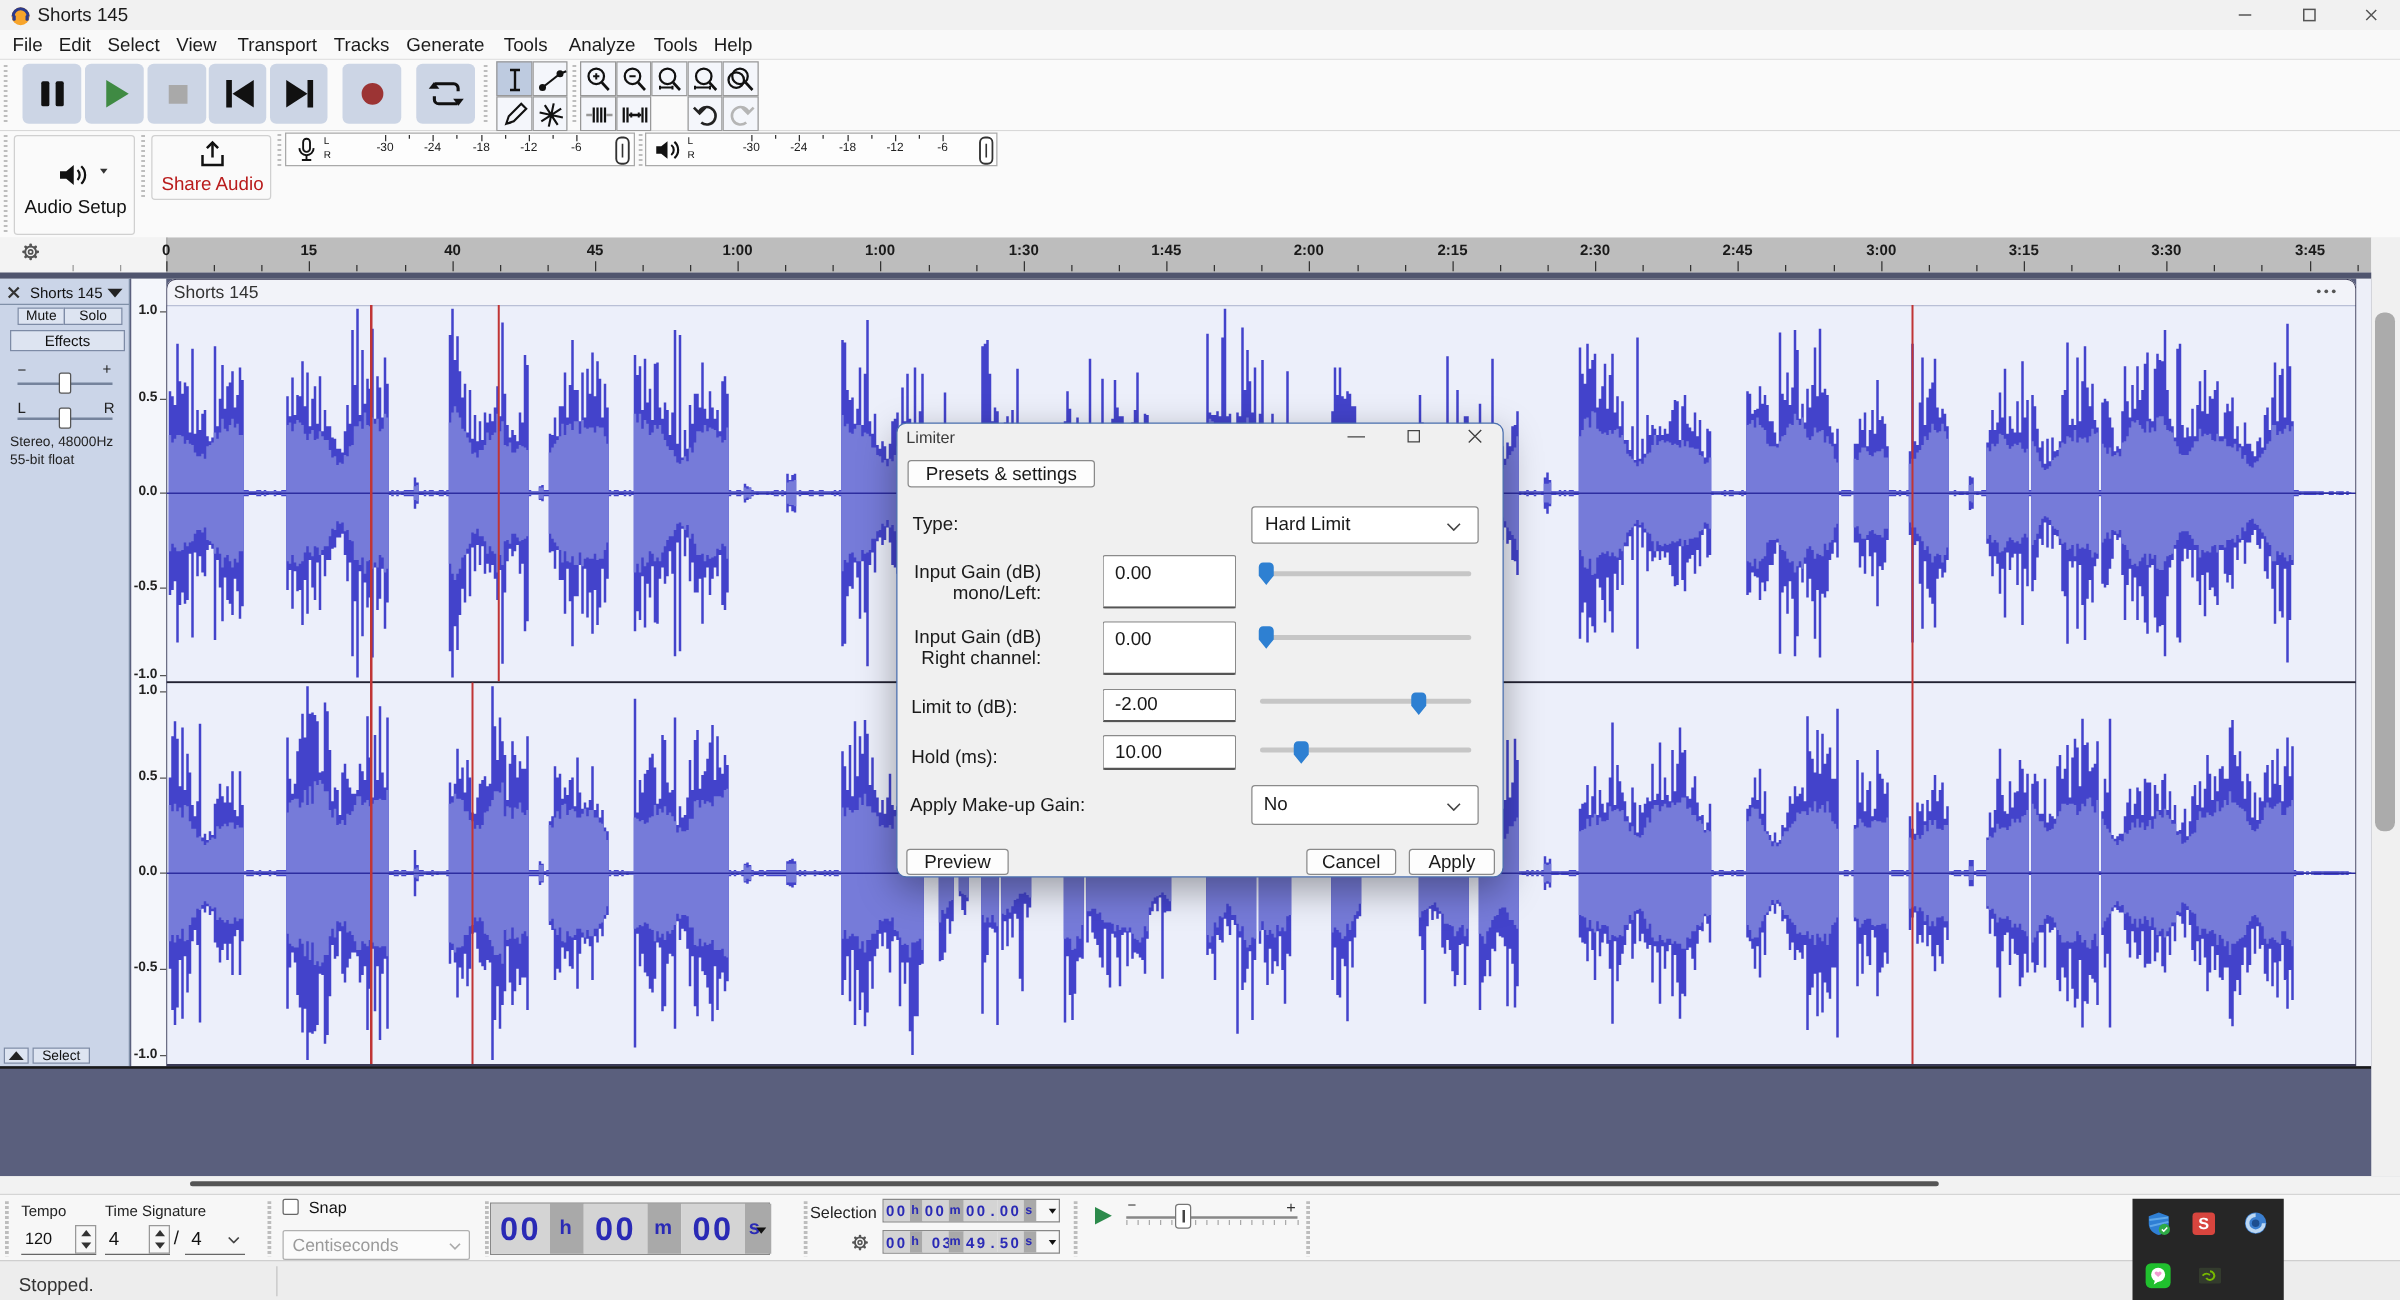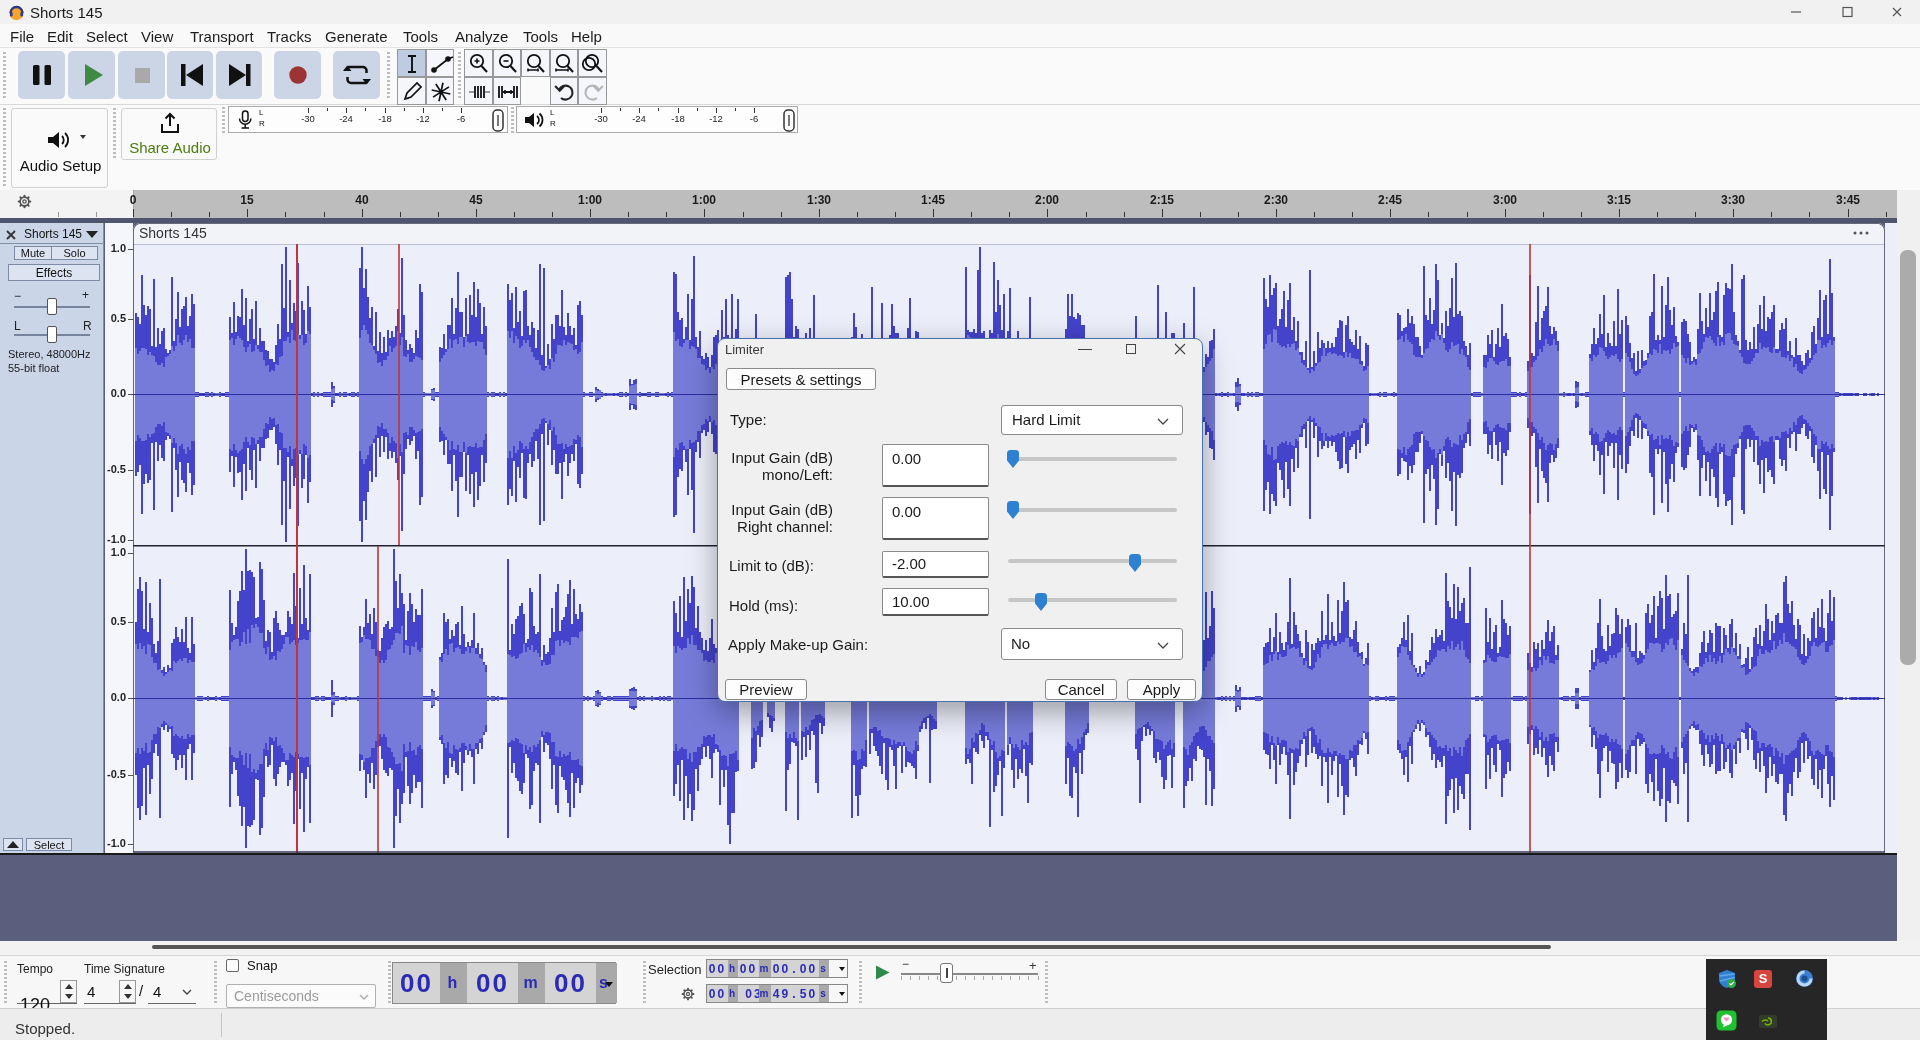--- a/index.html
+++ b/index.html
@@ -191,21 +191,21 @@
      <div class="abs" style="left:68px;top:26px;width:0;height:0;border-left:3.5px solid transparent;border-right:3.5px solid transparent;border-top:4.5px solid #333"></div>
      <div class="abs" style="left:0;top:48px;width:97px;text-align:center;font-size:15px;color:#111">Audio Setup</div>
   </div>
   <div class="grip" style="left:113px;top:3px;height:52px"></div>
   <div class="abs" style="left:121px;top:3px;width:96px;height:52px;border:1px solid #d0d0d0;border-radius:3px">
      <div class="abs" style="left:35px;top:2px"><svg width="26" height="26" viewBox="0 0 26 26" style="">
             <path d="M13 3 V15" stroke="#111" stroke-width="2"></path>
             <path d="M8.5 7.5 L13 3 L17.5 7.5" fill="none" stroke="#111" stroke-width="2"></path>
             <path d="M5 13 V21 H21 V13" fill="none" stroke="#111" stroke-width="2"></path>
           </svg></div>
-     <div class="abs" style="left:0;top:30px;width:96px;text-align:center;font-size:15px;color:#4d7c0f">Share Audio</div>
+     <div class="abs" style="left:0;top:30px;width:96px;text-align:center;font-size:15px;color:#b91c1c">Share Audio</div>
   </div>
   <div class="grip" style="left:222px;top:2px;height:28px"></div>
   <div class="meterbox" style="left:228px;width:280px">
     <div class="abs" style="left:5px;top:1px"><svg width="22" height="24" viewBox="0 0 22 24" style="">
             <rect x="8.5" y="3" width="5.5" height="10.5" rx="2.7" fill="none" stroke="#111" stroke-width="1.5"></rect>
             <path d="M5.5 10.5 a5.7 5.7 0 0 0 11.4 0" fill="none" stroke="#111" stroke-width="1.5"></path>
             <path d="M11.2 16.5 V20 M7.5 20 H15" stroke="#111" stroke-width="1.5"></path>
           </svg></div>
     <div class="mlr" style="left:30px;top:2px">L</div>
     <div class="mlr" style="left:30px;top:13px">R</div>
@@ -431,21 +431,21 @@
   <div id="hscroll">
         <div class="th"></div>
       </div>
 </div>
 
 <div id="bdock">
   <div class="grip" style="left:4px;top:5px;height:44px"></div>
   <div class="lab" style="left:17px;top:6px">Tempo</div>
   <div class="lab" style="left:84px;top:6px">Time Signature</div>
   <div class="abs" style="left:17px;top:24px;width:60px;height:24px;border-bottom:1px solid #666">
-    <div class="abs" style="left:3px;top:15px;font-size:18px;color:#111">120</div>
+    <div class="abs" style="left:3px;top:3px;font-size:13px;color:#111">120</div>
     <div class="abs" style="right:0;top:0;width:17px;height:23px;border:1px solid #999">
       <div class="abs" style="left:4px;top:3px;width:0;height:0;border-left:4px solid transparent;border-right:4px solid transparent;border-bottom:5px solid #333"></div>
       <div class="abs" style="left:4px;bottom:3px;width:0;height:0;border-left:4px solid transparent;border-right:4px solid transparent;border-top:5px solid #333"></div>
     </div>
   </div>
   <div class="abs" style="left:84px;top:24px;width:52px;height:24px;border-bottom:1px solid #666">
     <div class="abs" style="left:3px;top:3px;font-size:15px;color:#111">4</div>
     <div class="abs" style="right:0;top:0;width:17px;height:23px;border:1px solid #999">
       <div class="abs" style="left:4px;top:3px;width:0;height:0;border-left:4px solid transparent;border-right:4px solid transparent;border-bottom:5px solid #333"></div>
       <div class="abs" style="left:4px;bottom:3px;width:0;height:0;border-left:4px solid transparent;border-right:4px solid transparent;border-top:5px solid #333"></div>

